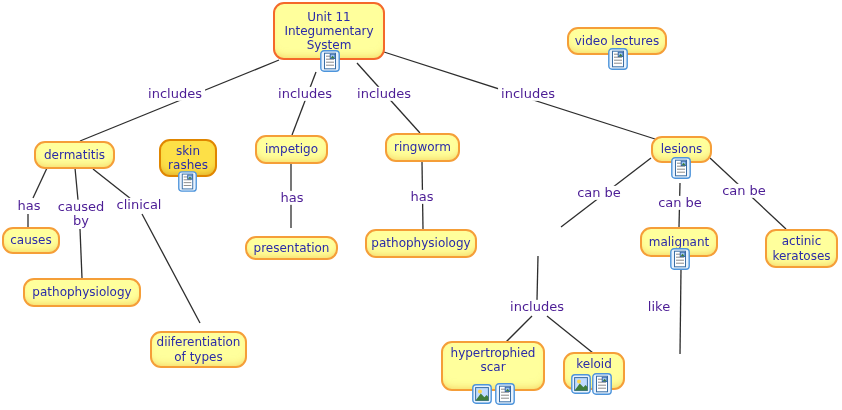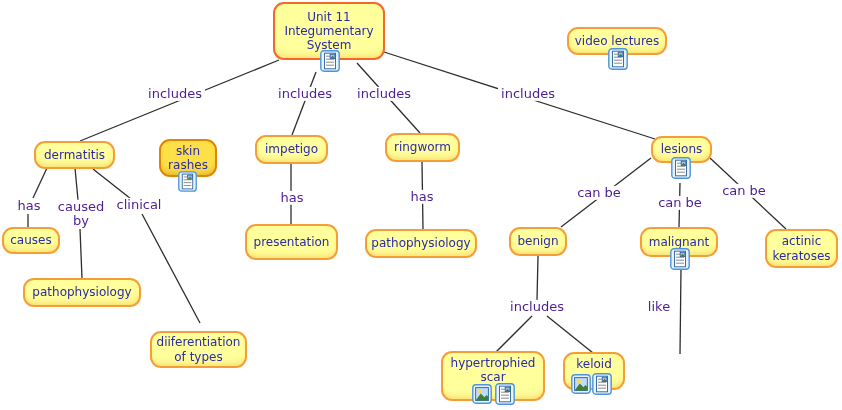--- a/index.html
+++ b/index.html
@@ -117,36 +117,33 @@
   </div>
   <div class="node" style="left:2px;top:227px;width:58px;height:27px">
     <span class="node-label">causes</span>
   </div>
   <div class="node" style="left:23px;top:278px;width:118px;height:29px">
     <span class="node-label">pathophysiology</span>
   </div>
   <div class="node" style="left:150px;top:331px;width:97px;height:37px">
     <span class="node-label">diiferentiation of types</span>
   </div>
-  <div class="node" style="left:245px;top:224px;width:93px;height:36px">
+  <div class="node" style="left:245px;top:236px;width:93px;height:24px">
     <span class="node-label">presentation</span>
   </div>
   <div class="node" style="left:365px;top:229px;width:112px;height:29px">
     <span class="node-label">pathophysiology</span>
-  </div>
-  <div class="node" style="left:509px;top:227px;width:58px;height:29px">
-    <span class="node-label">benign</span>
   </div>
   <div class="node" style="left:640px;top:227px;width:78px;height:30px">
     <span class="node-label">malignant</span>
   </div>
   <div class="node" style="left:765px;top:229px;width:73px;height:39px">
     <span class="node-label">actinic keratoses</span>
   </div>
-  <div class="node" style="left:441px;top:351px;width:104px;height:50px;align-items:flex-start;padding-top:3px">
+  <div class="node" style="left:441px;top:341px;width:104px;height:50px;align-items:flex-start;padding-top:3px">
     <span class="node-label">hypertrophied scar</span>
   </div>
   <div class="node" style="left:563px;top:352px;width:62px;height:38px;align-items:flex-start;padding-top:3px">
     <span class="node-label">keloid</span>
   </div>
 
   <div class="edge-label" style="left:175px;top:94px">includes</div>
   <div class="edge-label" style="left:305px;top:94px">includes</div>
   <div class="edge-label" style="left:384px;top:94px">includes</div>
   <div class="edge-label" style="left:528px;top:94px">includes</div>

